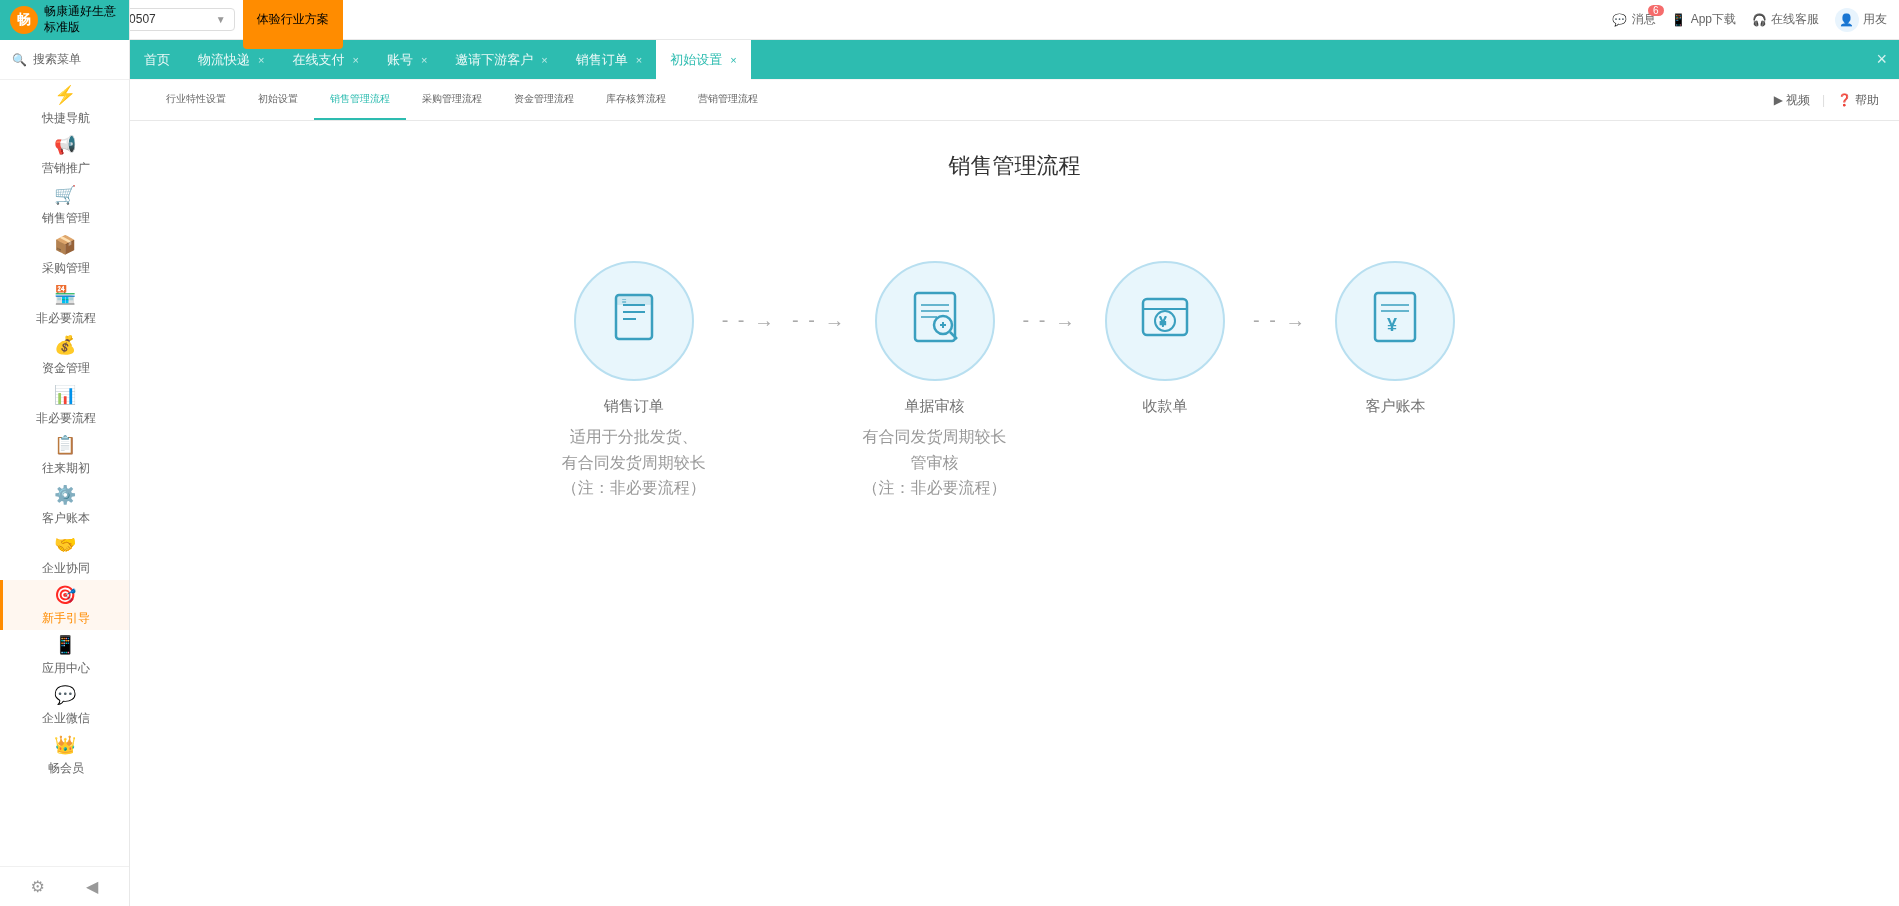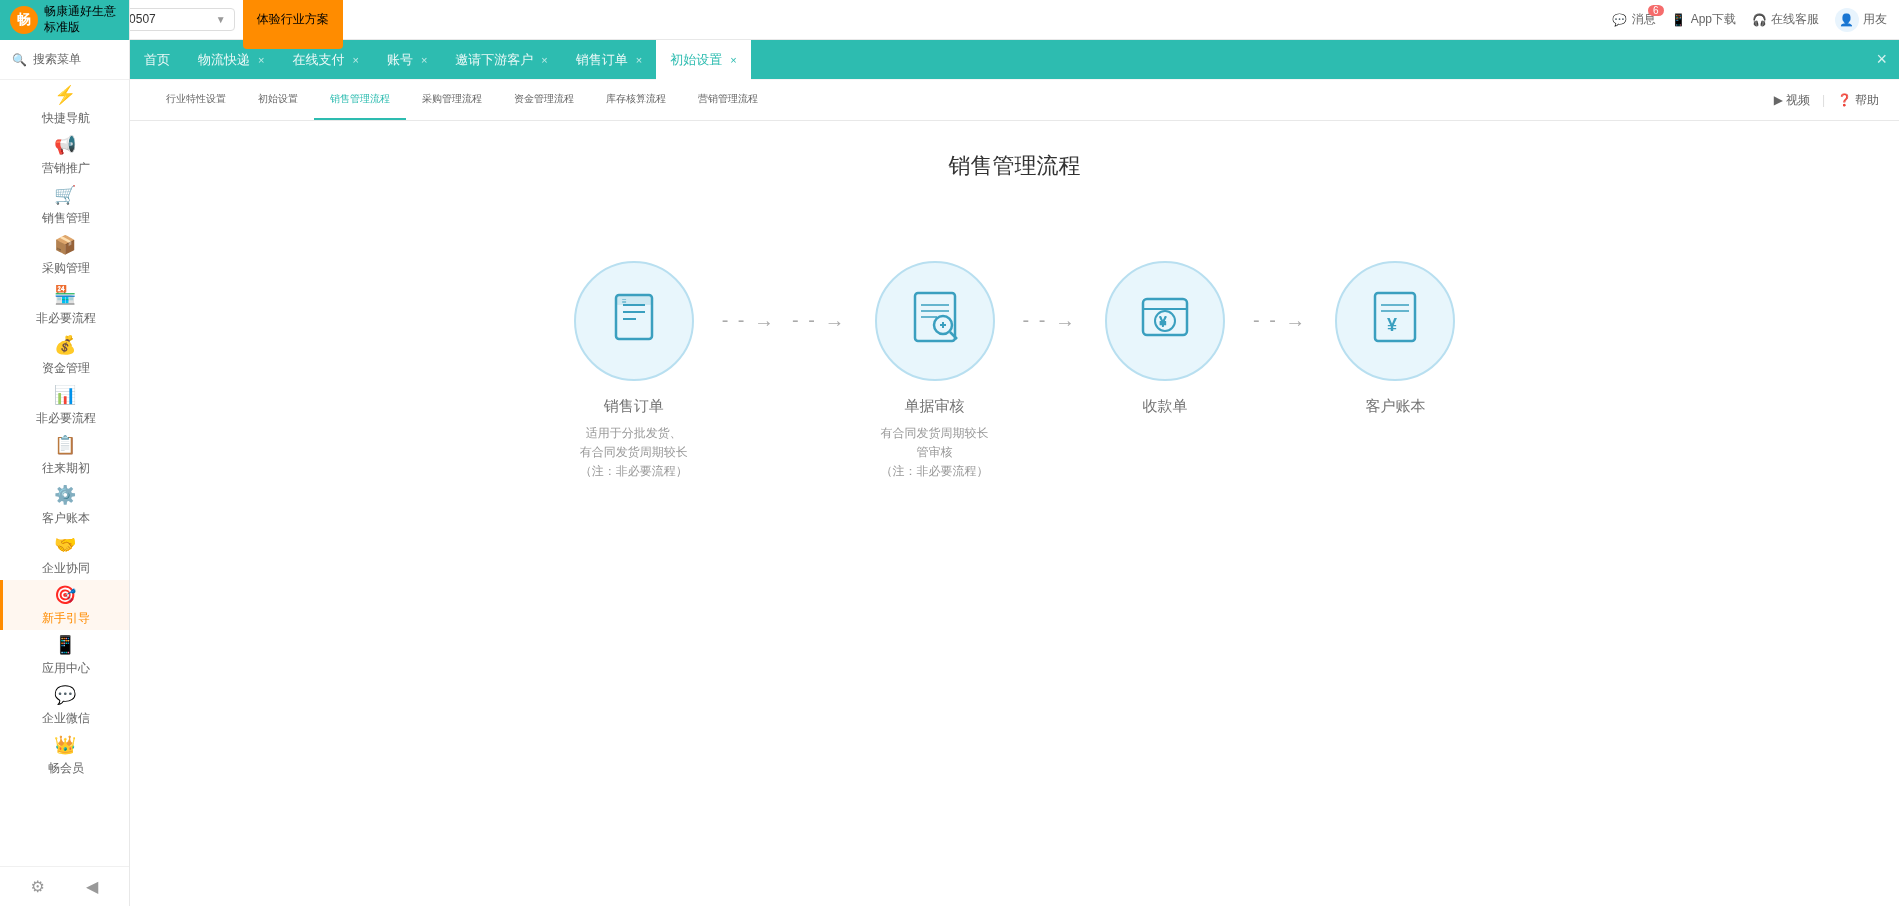--- a/index.html
+++ b/index.html
@@ -210,21 +210,21 @@
       border: 2px solid #b8dff0;
       background: #e8f6fc;
       display: flex;
       align-items: center;
       justify-content: center;
       margin-bottom: 16px;
     }
     .flow-icon { font-size: 40px; color: #3a9fbf; }
     .flow-icon svg { width: 56px; height: 56px; }
     .flow-label { font-size: 15px; color: #737373; font-weight: 500; margin-bottom: 8px; text-align: left; }
-    .flow-desc { font-size: 12px; color: #999; text-align: center; line-height: 1.6; }
+    .flow-desc { font-size: 16px; color: #999; text-align: center; line-height: 1.6; }
     .flow-arrow {
       display: flex;
       align-items: center;
       margin-top: 48px;
       color: #aaa;
       font-size: 24px;
       padding: 0 8px;
     }
   </style>
 </head>

